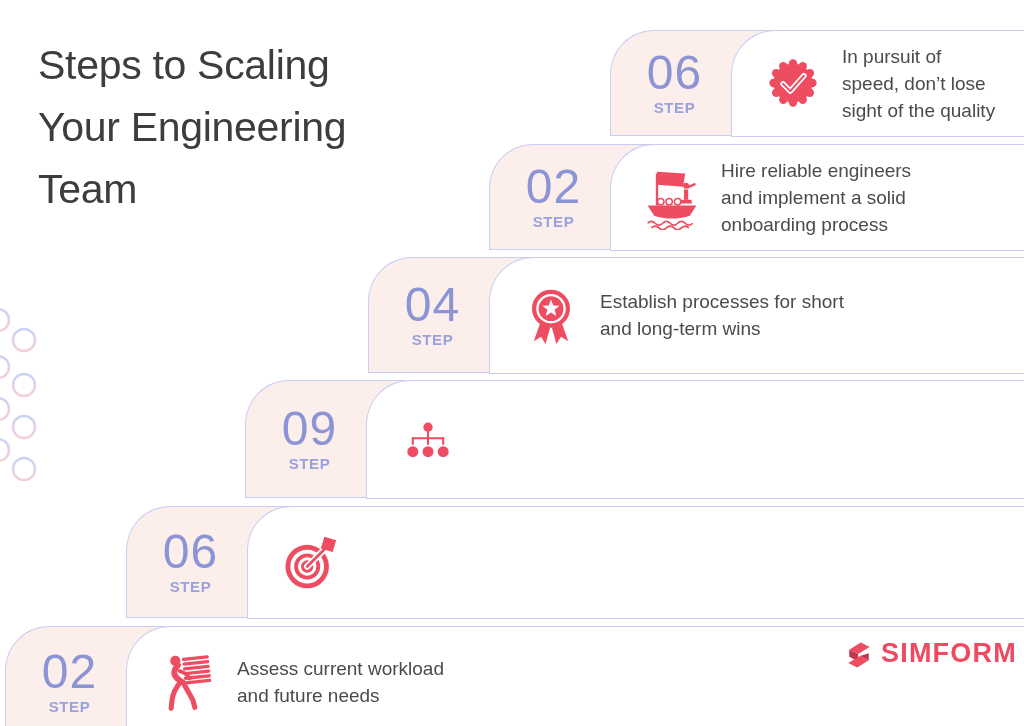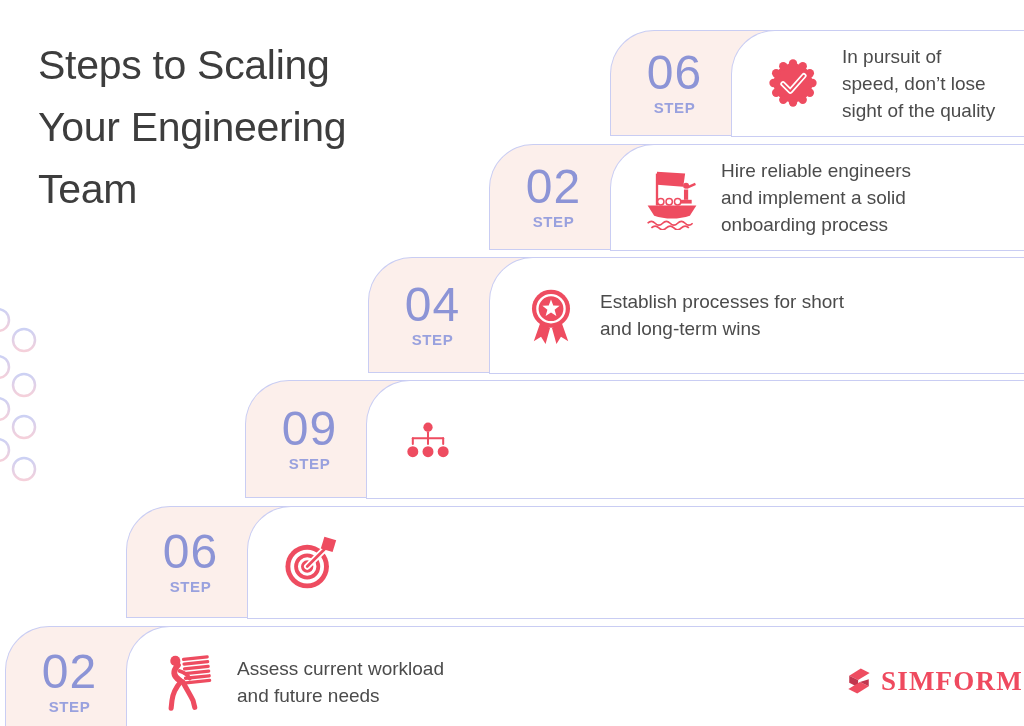--- a/index.html
+++ b/index.html
@@ -44,21 +44,21 @@
     width:62px;height:66px;flex:0 0 62px;display:flex;align-items:center;justify-content:center;
   }
   .step-text{
     margin-left:18px;font-size:19px;line-height:27px;color:#4b4b4b;white-space:pre-line;
   }
   
   .rings{position:absolute;left:0;top:302px;}
   .dots{position:absolute;left:966px;top:286px;}
   
   .logo{
-    position:absolute;left:843px;top:664px;display:flex;align-items:center;font-family:Liberation Serif, serif;
+    position:absolute;left:843px;top:638px;display:flex;
   }
   .logo-text{
     margin-left:6px;font-size:27px;font-weight:800;color:#ef4a5f;letter-spacing:1.2px;
   }
 </style>
 </head>
 <body>
 
 <div class="page-title">Steps to Scaling
 Your Engineering

